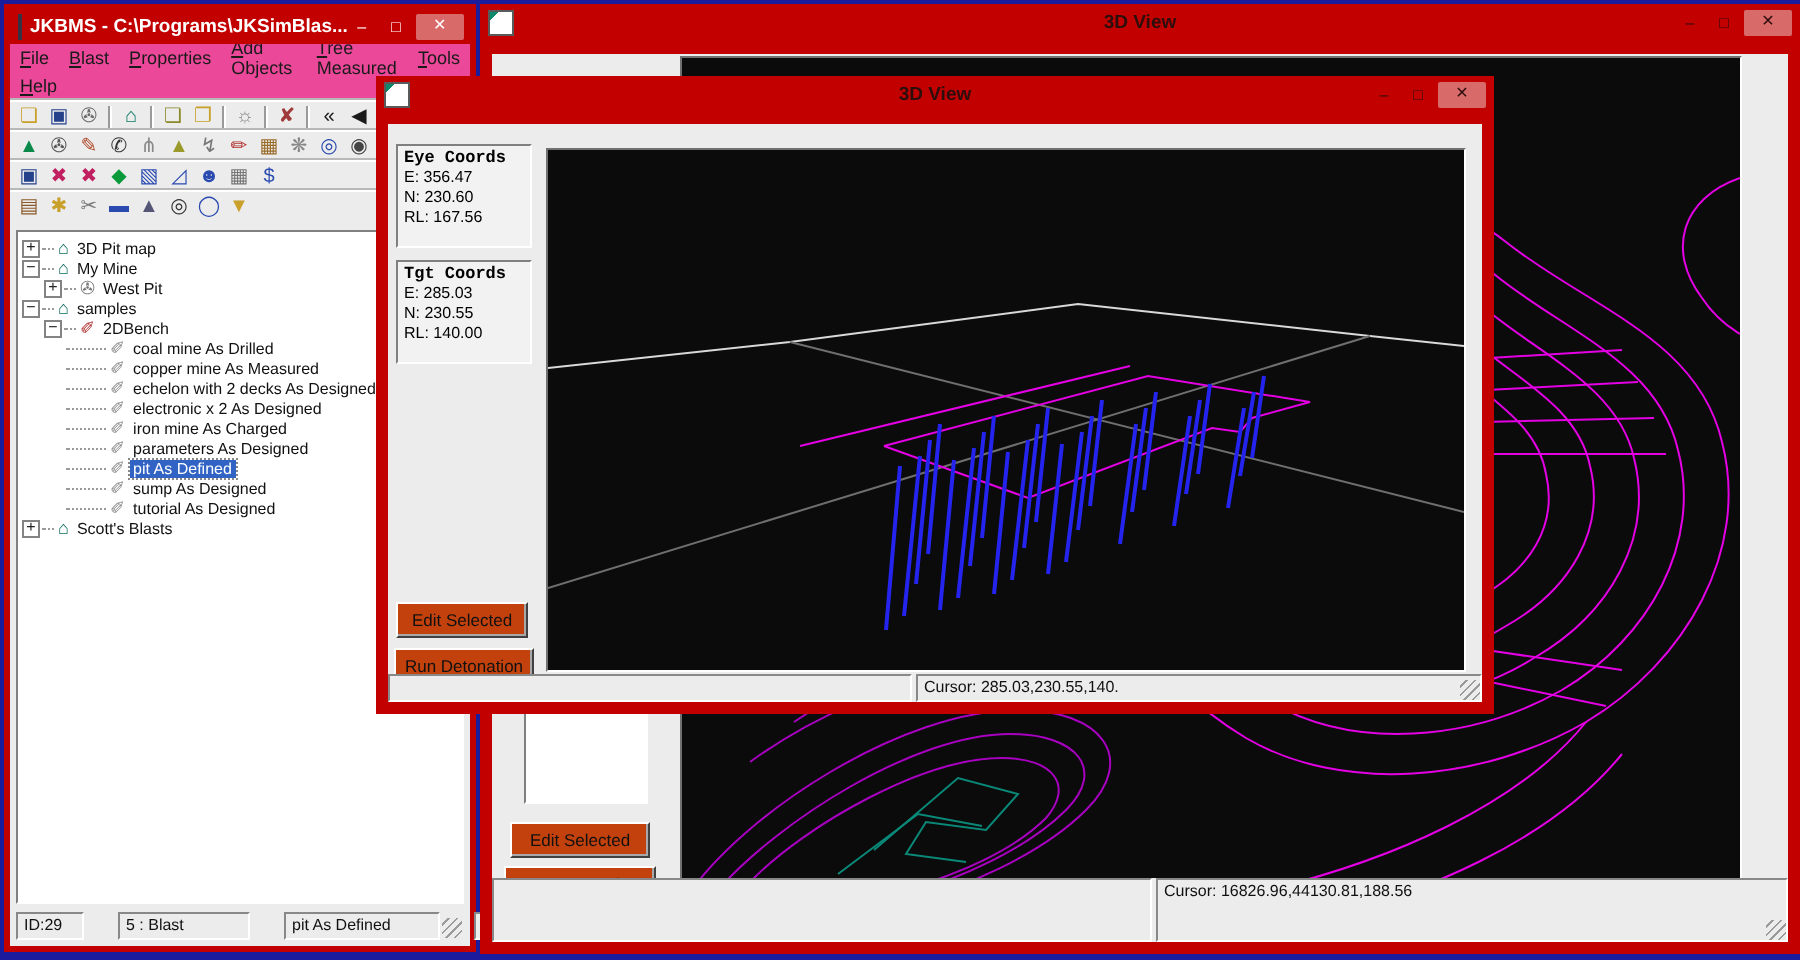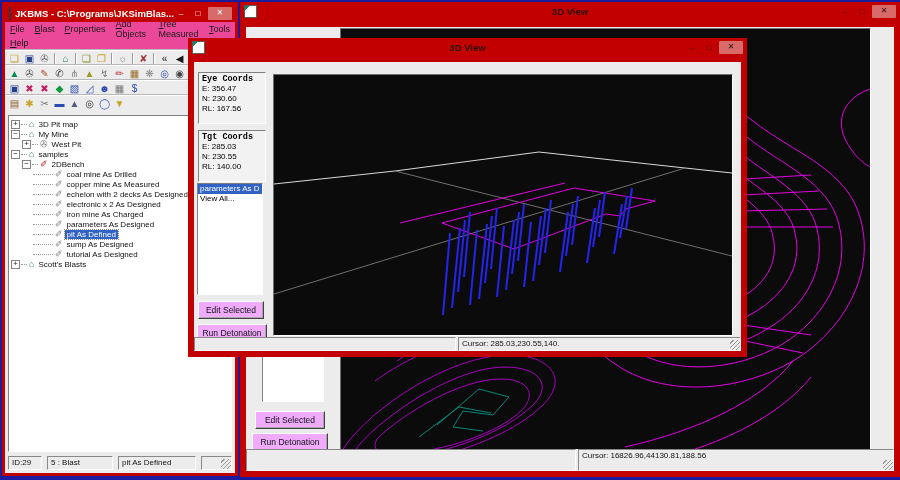--- a/index.html
+++ b/index.html
@@ -10,21 +10,21 @@
   .titlebar{height:19px;display:flex;align-items:center;padding:0 4px;position:relative;}
   .titlebar .t{font-size:9.5px;white-space:nowrap;font-weight:bold;}
   .wctl{display:flex;align-items:center;gap:3px;margin-left:auto;}
   .wbtn{width:14px;height:11px;font-size:8px;line-height:11px;text-align:center;cursor:pointer;}
   .wbtn.close{width:24px;height:13px;background:#d96a6a;border-radius:1px;}
   .pageicon{width:11px;height:11px;background:#fff;border:1px solid #5a5a5a;margin-right:4px;
             background-image:linear-gradient(135deg,#0a8a6a 3px,#ffffff 3px);}
   .appicon{width:11px;height:11px;border:1px solid #334;margin-right:4px;
            background:repeating-linear-gradient(180deg,#4a7ac8 0 2px,#ffffff 2px 4px);}
   .sunken{border:1px solid;border-color:#808080 #ffffff #ffffff #808080;}
-  .btn{background:#f0abfc;border:1px solid;border-color:#ffffff #404040 #404040 #ffffff;
+  .btn{background:#c2410c;border:1px solid;border-color:#ffffff #404040 #404040 #ffffff;
        box-shadow:inset -1px -1px 0 #a8a8a8;font-size:8.5px;text-align:center;cursor:pointer;
        display:flex;align-items:center;justify-content:center;color:#111;}
   .grip{position:absolute;right:1px;bottom:1px;width:10px;height:10px;
         background:repeating-linear-gradient(135deg,transparent 0 2px,#9a9a9a 2px 3px);}
   
   #main-window{left:0;top:0;width:240px;height:478px;z-index:1;
                border:2px solid #1b1b9e;background:#c30000;}
   #mw-frame{position:absolute;inset:0;border:3px solid #c30000;background:#ececec;}
   #mw-title{background:#c30000;color:#fff;height:17px;}
   #mw-title .t{color:#fff;font-size:9.5px;}
@@ -39,21 +39,21 @@
   .tsep{width:1px;height:11px;background:#9a9a9a;border-right:1px solid #fff;margin:0 2px;flex:none;}
   #tree{position:absolute;left:3px;right:3px;top:110px;bottom:21px;background:#fff;
         overflow:hidden;font-size:8px;color:#111;padding-top:3px;}
   .trow{height:10px;display:flex;align-items:center;white-space:nowrap;cursor:pointer;}
   .exp{width:7px;height:7px;flex:none;border:1px solid #848484;background:#fff;font-size:8px;
        line-height:6px;text-align:center;margin-right:1px;color:#222;}
   .dots{height:0;border-top:1px dotted #9a9a9a;flex:none;margin-right:1px;}
   .ticon{font-size:9px;line-height:9px;margin:0 2px 0 1px;flex:none;}
   .tlabel{padding:0 2px;}
   .tlabel.sel{background:#3163c5;color:#fff;outline:1px dotted #888;}
-  #mw-status{position:absolute;left:3px;right:3px;bottom:3px;height:14px;display:flex;gap:5px;
+  #mw-status{position:absolute;left:3px;right:3px;bottom:3px;height:14px;display:flex;gap:17px;
              font-size:8px;color:#111;}
   .scell{border:1px solid;border-color:#888 #fff #fff #888;background:#ececec;
          padding:1px 3px;white-space:nowrap;overflow:hidden;box-sizing:border-box;flex:none;}
   
   .redwin{background:#c30000;}
   .rw-title{height:19px;}
   .rw-title .t{position:absolute;left:0;right:0;text-align:center;color:#2e0d0d;font-size:9.5px;}
   .rw-title .wbtn{color:#2e0d0d;position:relative;z-index:1;}
   .client{position:absolute;left:6px;right:6px;bottom:6px;background:#ececec;}
   .viewport{position:absolute;background:#0b0b0b;border:1px solid;
@@ -287,21 +287,21 @@
         </g>
         <g class="c-teal">
           <path d="M322,196 C344,180 372,184 384,200 C396,216 404,228 398,244 C390,262 368,270 346,264 C322,258 308,240 310,224 C312,210 310,206 322,196"></path>
           <path d="M330,210 C346,198 368,202 376,214 C384,226 388,234 382,244 C374,254 358,258 344,252 C328,246 320,236 322,226 C324,218 322,218 330,210"></path>
           <path d="M340,222 C350,216 362,218 366,226 C370,234 368,240 360,244 C350,248 340,246 336,238 C333,232 334,227 340,222"></path>
           <path d="M96,396 L138,360 L168,368 L152,386 L122,382 L112,398 L142,402"></path>
           <path d="M78,408 L118,378 L150,384"></path>
         </g>
       </svg>
     </div>
-    <div class="vstatus" style="height:22px;">
+    <div class="vstatus" style="height:32px;">
       <span class="scell" style="width:330px;"></span>
       <span class="scell" style="flex:1;">Cursor: 16826.96,44130.81,188.56</span>
       <span class="grip"></span>
     </div>
   </div>
 </div>
 
 <div id="front-window" class="win redwin">
   <div class="titlebar rw-title">
     <span class="pageicon"></span>
@@ -318,24 +318,20 @@
       <span>E: 356.47</span><br>
       <span>N: 230.60</span><br>
       <span>RL: 167.56</span>
     </div>
     <div class="coordbox sunken" style="left:4px;top:68px;width:60px;height:48px;">
       <b>Tgt Coords</b><br>
       <span>E: 285.03</span><br>
       <span>N: 230.55</span><br>
       <span>RL: 140.00</span>
     </div>
-    <div id="fw-list" class="listbox sunken" style="left:3px;top:121px;width:64px;height:110px;">
-        <div class="li sel">parameters As D</div>
-        <div class="li">View All...</div>
-      </div>
     <div class="btn" style="position:absolute;left:4px;top:239px;width:64px;height:16px;">Edit Selected</div>
     <div class="btn" style="position:absolute;left:3px;top:262px;width:68px;height:16px;">Run Detonation</div>
     <div class="viewport" style="left:79px;top:12px;width:458px;height:260px;">
       <svg width="458" height="260" viewBox="0 0 458 260">
         <polyline class="c-ridge" points="0,109 121,96 265,77 411,93 458,98"></polyline>
         <line class="c-gray" x1="121" y1="96" x2="458" y2="181"></line>
         <line class="c-gray" x1="411" y1="93" x2="0" y2="219"></line>
         <polyline class="c-mag" points="168,148 300,113 381,126 352,134 346,141 332,139 240,174 168,148"></polyline>
         <line class="c-mag" x1="126" y1="148" x2="291" y2="108"></line>
         <g id="holes">

